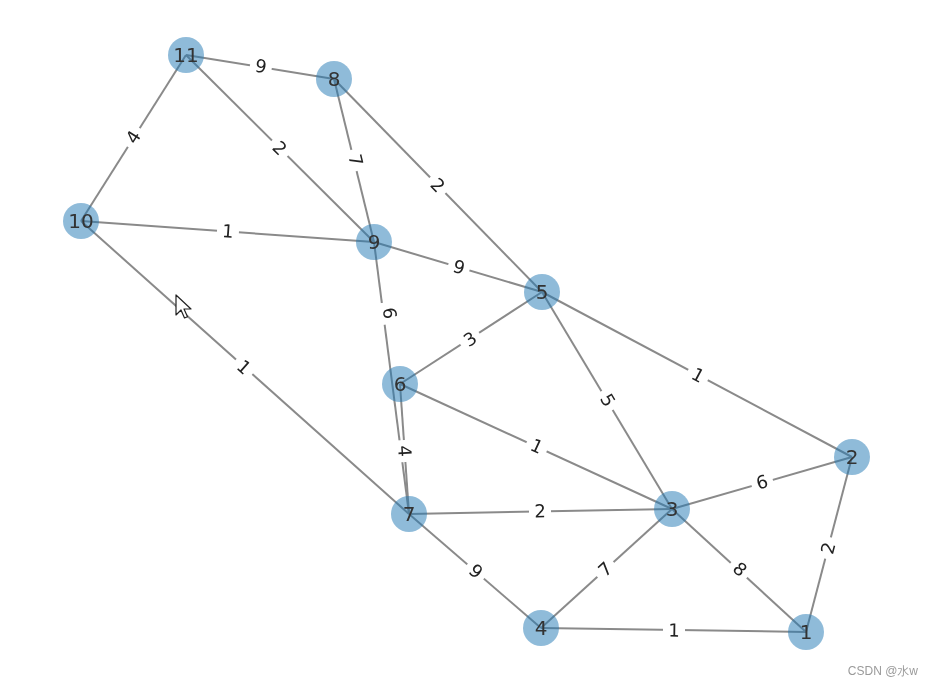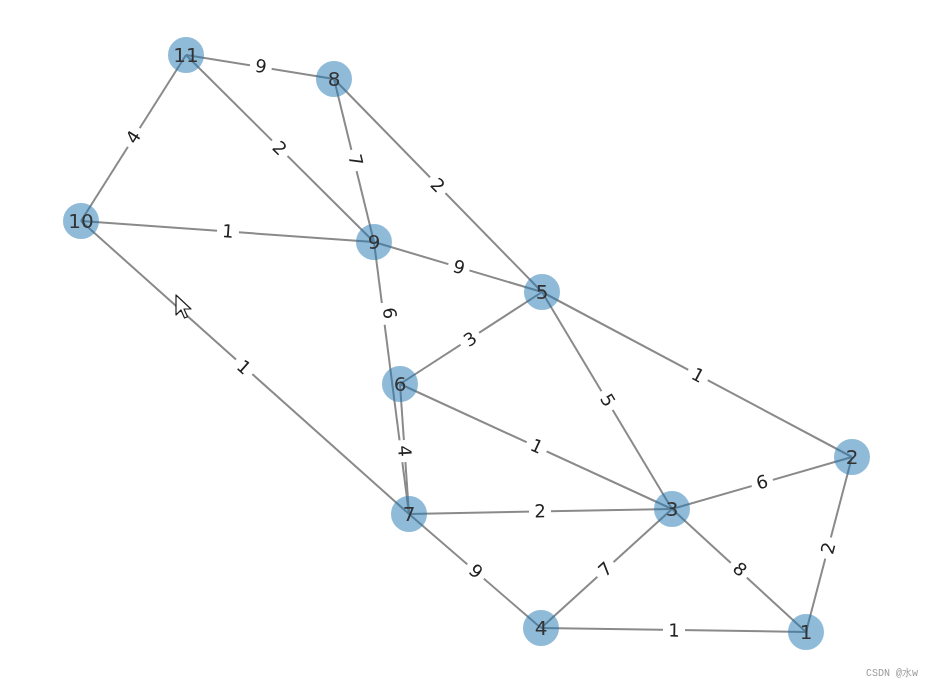--- a/index.html
+++ b/index.html
@@ -4,22 +4,22 @@
   <style>
     html, body { margin: 0; padding: 0; background: #ffffff; }
     body { width: 932px; height: 690px; position: relative; overflow: hidden;
            font-family: "DejaVu Sans", sans-serif; }
     #graph { position: absolute; left: 0; top: 0; }
     .edge { stroke: #8a8a8a; stroke-width: 2; }
     .node { fill: #1f77b4; fill-opacity: 0.5; }
     .node-label { font-size: 20px; fill: #333333; text-anchor: middle; dominant-baseline: central; }
     .edge-label-bg { fill: #ffffff; }
     .edge-label { font-size: 18px; fill: #222222; text-anchor: middle; dominant-baseline: central; }
-    .watermark { position: absolute; right: 14px; bottom: 10px; font-size: 10px; color: #9a9a9a;
-                 font-family: Liberation Mono, monospace; }
+    .watermark { position: absolute; right: 14px; bottom: 10px; font-size: 12px; color: #9a9a9a;
+                 font-family: Liberation Sans, sans-serif; }
     .cursor { position: absolute; left: 175px; top: 294px; width: 20px; height: 28px; }
   </style>
 </head>
 <body>
 
 <svg id="graph" width="932" height="690" viewBox="0 0 932 690" xmlns="http://www.w3.org/2000/svg">
   <g id="edges-layer">
       <line x1="186" y1="55" x2="334" y2="79" class="edge" stroke="#8a8a8a"></line>
       <line x1="186" y1="55" x2="81" y2="221" class="edge" stroke="#8a8a8a"></line>
       <line x1="186" y1="55" x2="374" y2="242" class="edge" stroke="#8a8a8a"></line>

